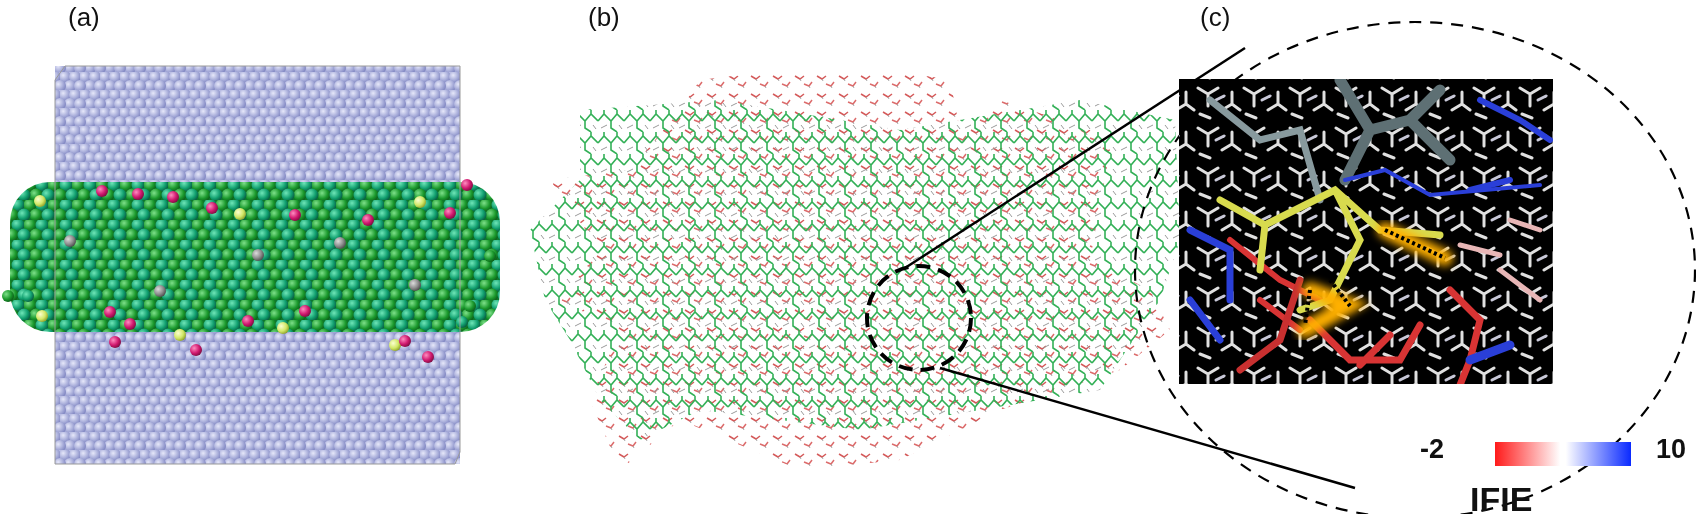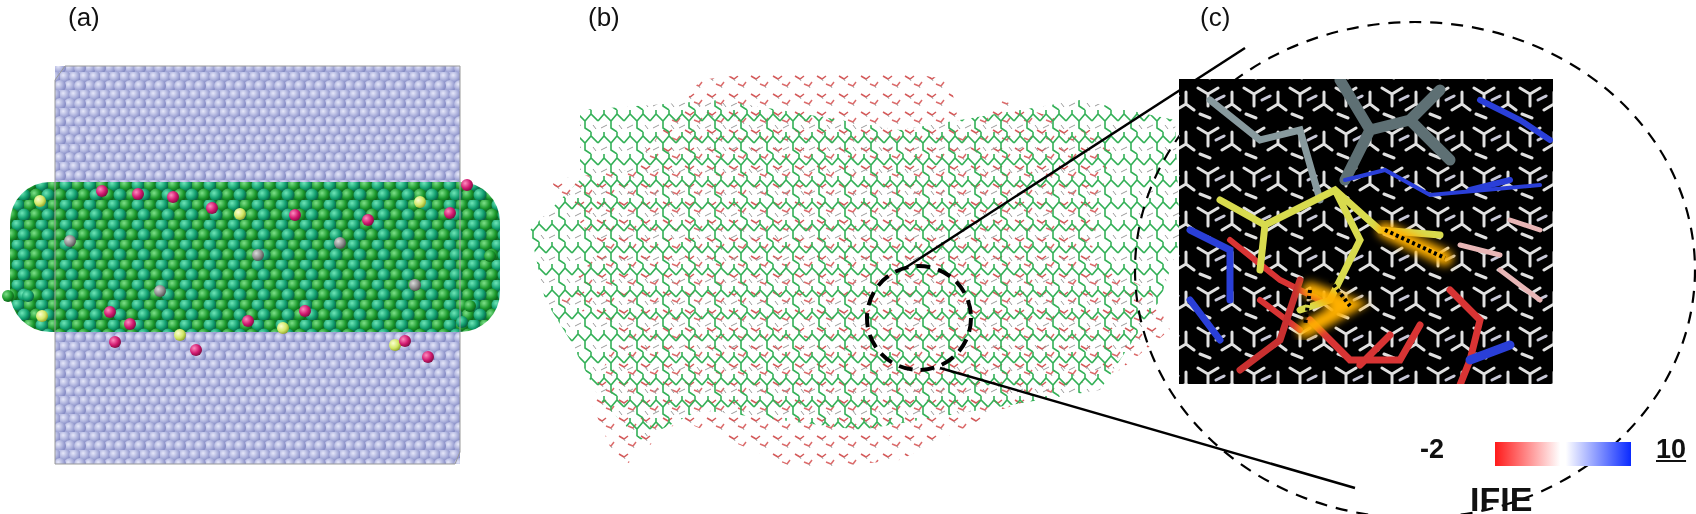--- a/index.html
+++ b/index.html
@@ -4,21 +4,21 @@
 <style>
   html,body{margin:0;padding:0;background:#fff;}
   body{width:1696px;height:514px;position:relative;overflow:hidden;font-family:"Liberation Sans",sans-serif;}
   .label{position:absolute;font-size:26px;color:#111;font-family:"Liberation Sans",sans-serif;}
   #lbl-a{left:68px;top:2px;}
   #lbl-b{left:588px;top:2px;}
   #lbl-c{left:1200px;top:2px;}
   svg{position:absolute;left:0;top:0;}
   .cb-text{position:absolute;font-weight:bold;color:#111;font-size:27px;font-family:"Liberation Sans",sans-serif;}
   #cb-min{left:1420px;top:434px;}
-  #cb-max{left:1656px;top:434px;text-decoration:underline;}
+  #cb-max{left:1656px;top:434px;}
   #cb-title{left:1470px;top:480px;font-size:34px;}
   #colorbar{position:absolute;left:1495px;top:442px;width:136px;height:24px;
     background:linear-gradient(to right,#ff1a1a 0%,#ffffff 48%,#ffffff 52%,#0a2aff 100%);}
 </style>
 </head>
 <body>
 
 <div class="label" id="lbl-a">(a)</div>
 <div class="label" id="lbl-b">(b)</div>
 <div class="label" id="lbl-c">(c)</div>

